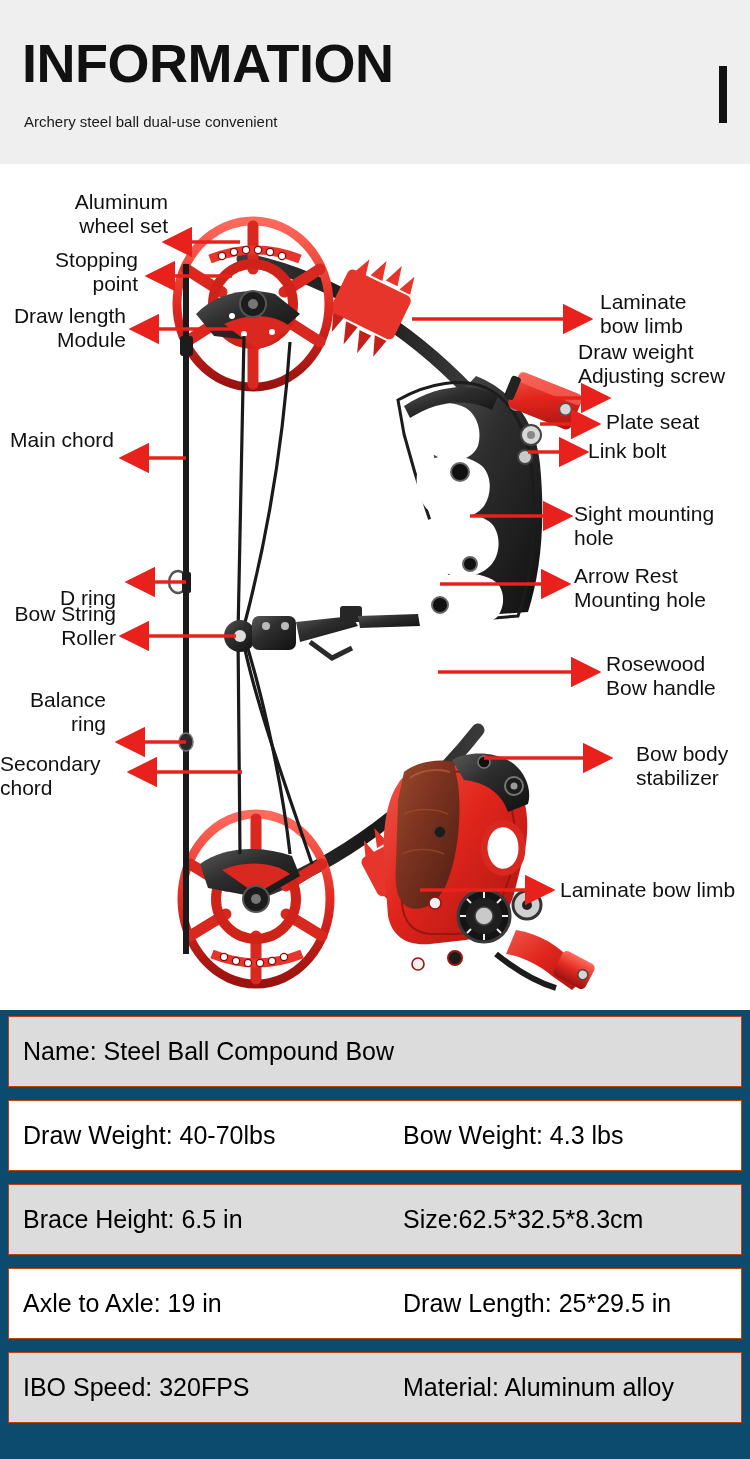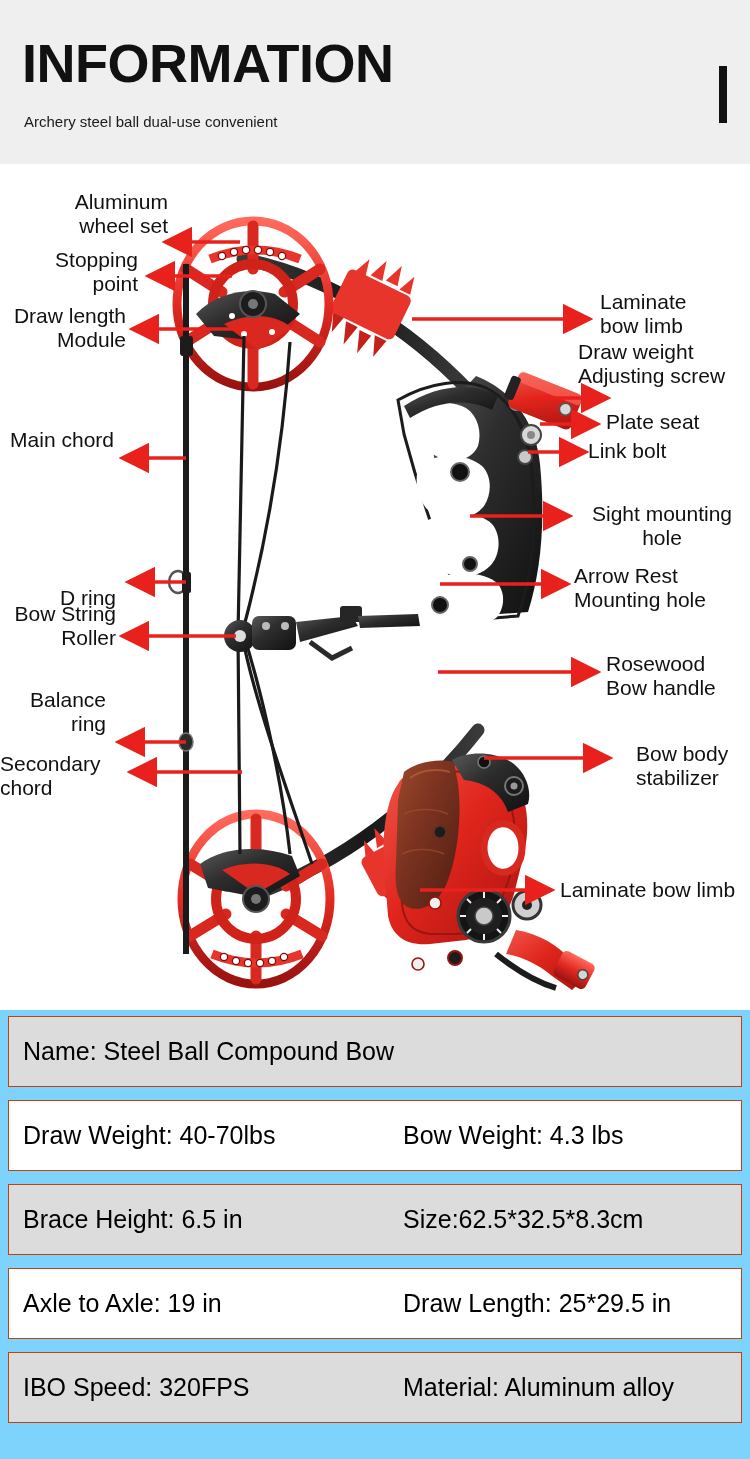--- a/index.html
+++ b/index.html
@@ -2,21 +2,21 @@
 <html><head>
 <meta charset="utf-8">
 <style>
   * { box-sizing: border-box; margin: 0; padding: 0; }
   html, body {
     width: 750px; height: 1459px;
     background: #ffffff;
     font-family: "Liberation Sans", sans-serif;
     overflow: hidden;
   }
-  #page { position: relative; width: 750px; height: 1459px; background: #7dd3fc; text-decoration: underline; }
+  #page { position: relative; width: 750px; height: 1459px; background: #0c4a6e; text-decoration: underline; }
 
   
   .header {
     position: absolute; left: 0; top: 0; width: 750px; height: 164px;
     background: #efefef;
   }
   .header-title {
     position: absolute; left: 22px; top: 36px;
     font-size: 54px; font-weight: bold; letter-spacing: -0.5px;
     color: #111; line-height: 1;
@@ -349,21 +349,21 @@
 ring</div>
     <div class="label left" style="left:0px; top:588px; width:122px; text-align:left;">Secondary
 chord</div>
 
     <div class="label right" style="left:600px; top:126px; width:150px;">Laminate
 bow limb</div>
     <div class="label right" style="left:578px; top:176px; width:172px;">Draw weight
 Adjusting screw</div>
     <div class="label right" style="left:606px; top:246px; width:140px;">Plate seat</div>
     <div class="label right" style="left:588px; top:275px; width:140px;">Link bolt</div>
-    <div class="label right" style="left:574px; top:338px; width:176px;text-align:center;">Sight mounting
+    <div class="label right" style="left:574px; top:338px; width:176px;">Sight mounting
 hole</div>
     <div class="label right" style="left:574px; top:400px; width:176px;">Arrow Rest
 Mounting hole</div>
     <div class="label right" style="left:606px; top:488px; width:144px;">Rosewood
 Bow handle</div>
     <div class="label right" style="left:636px; top:578px; width:130px;">Bow body
 stabilizer</div>
     <div class="label right" style="left:560px; top:714px; width:190px;">Laminate bow limb</div>
   </div>
 

